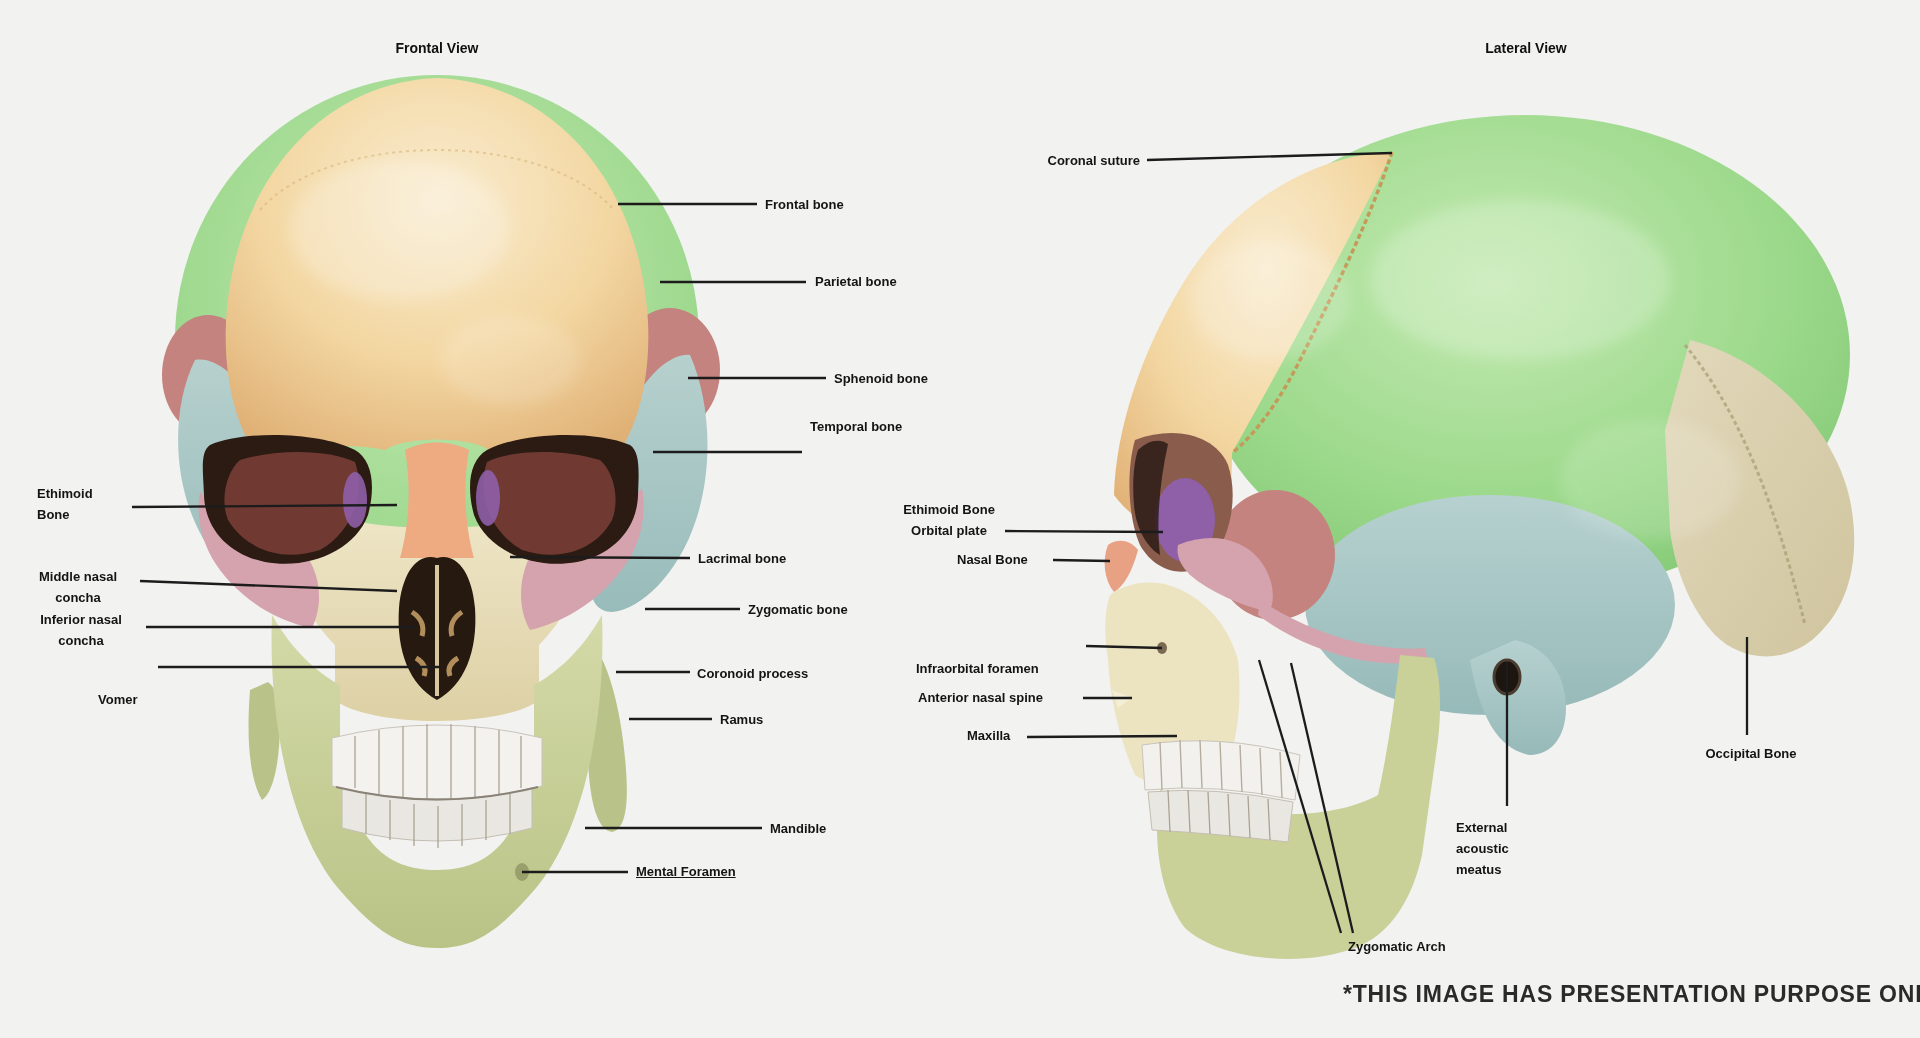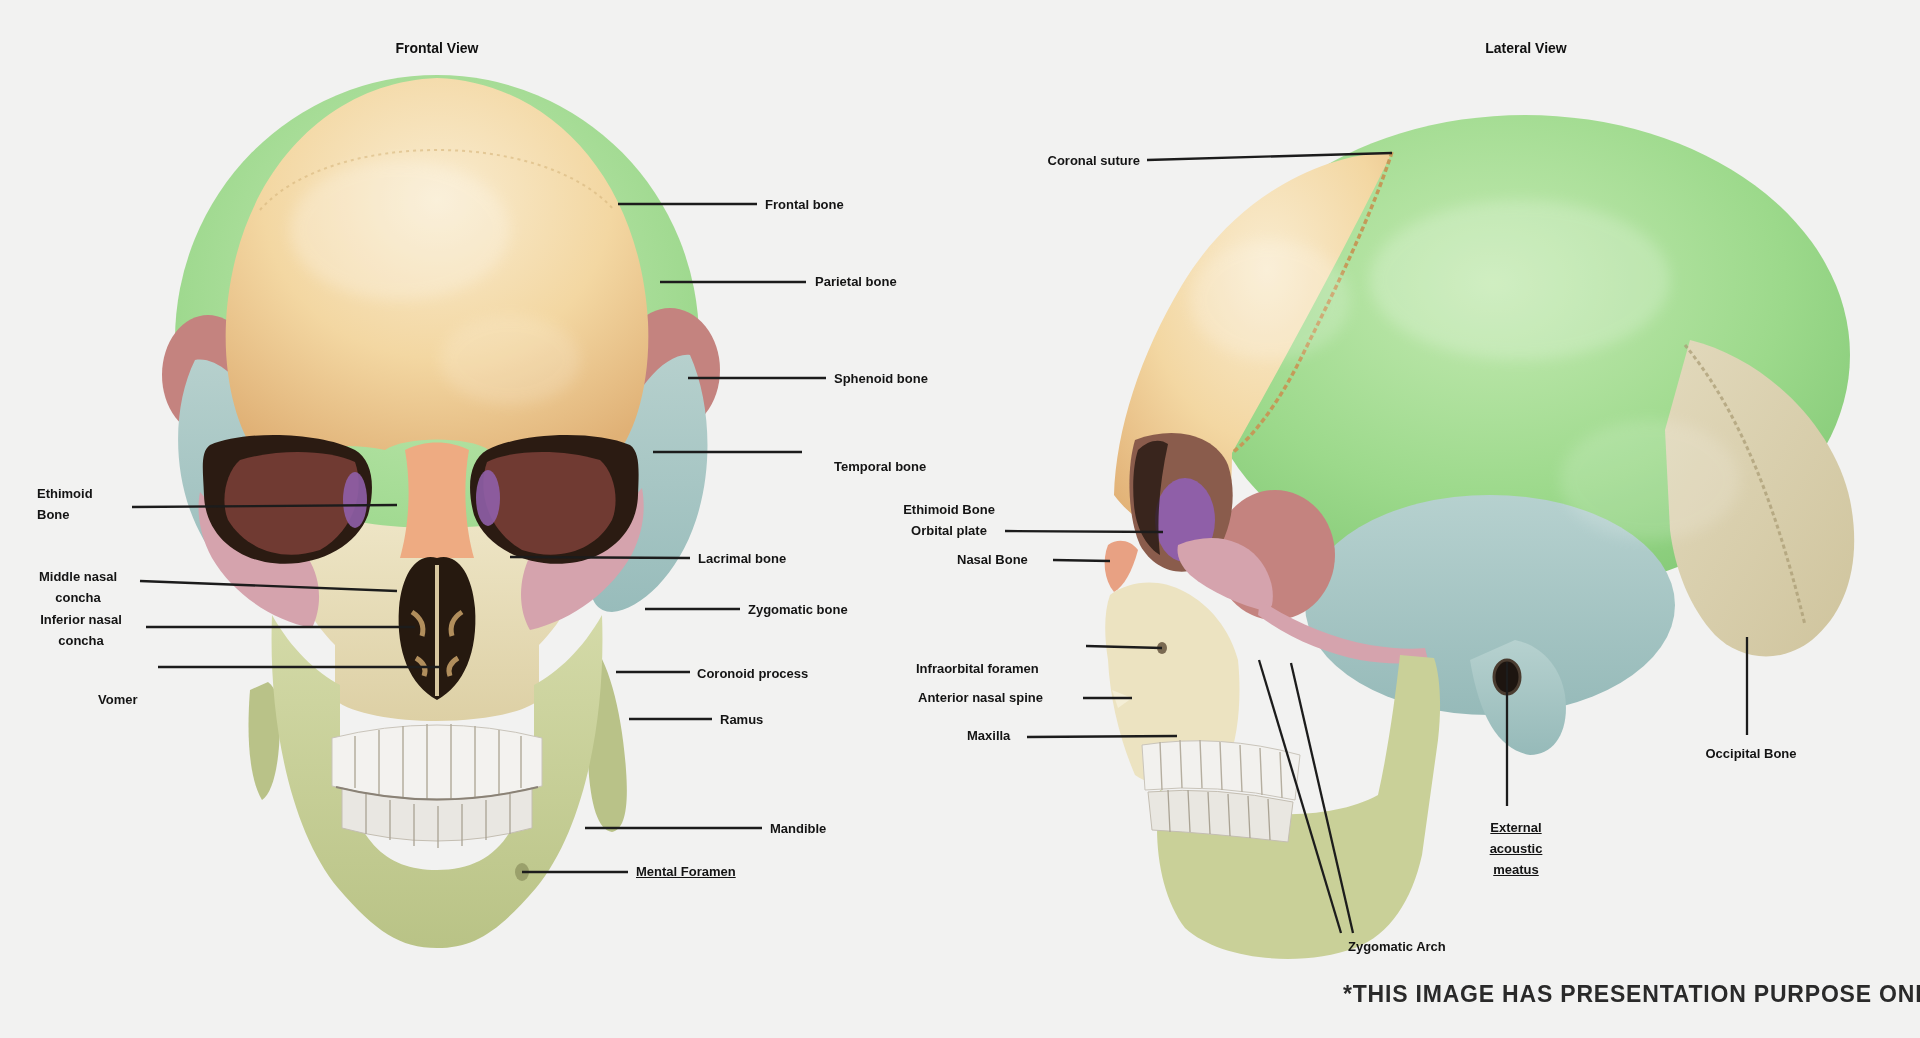--- a/index.html
+++ b/index.html
@@ -197,21 +197,21 @@
       <line x1="1747" y1="637" x2="1747" y2="735"></line>
       <line x1="1507" y1="662" x2="1507" y2="806"></line>
       <line x1="1341" y1="933" x2="1259" y2="660"></line>
       <line x1="1353" y1="933" x2="1291" y2="663"></line>
     </svg>
 
   <div class="footnote" style="left:1343px;top:981px">*THIS IMAGE HAS PRESENTATION PURPOSE ONLY</div>
 <div class="bone-label" style="top: 194px; left: 765px; text-align: left;">Frontal bone</div>
     <div class="bone-label" style="top: 271px; left: 815px; text-align: left;">Parietal bone</div>
     <div class="bone-label" style="top: 368px; left: 834px; text-align: left;">Sphenoid bone</div>
-    <div class="bone-label" style="top: 456px; left: 810px; text-align: left; margin-left: 24px;">Temporal bone</div>
+    <div class="bone-label" style="top: 416px; left: 810px; text-align: left;">Temporal bone</div>
     <div class="bone-label" style="top: 548px; left: 698px; text-align: right;">Lacrimal bone</div>
     <div class="bone-label" style="top: 599px; left: 748px; text-align: left;">Zygomatic bone</div>
     <div class="bone-label" style="top: 663px; left: 697px; text-align: left;">Coronoid process</div>
     <div class="bone-label" style="top: 709px; left: 720px; text-align: left;">Ramus</div>
     <div class="bone-label" style="top: 818px; left: 770px; text-align: left;">Mandible</div>
     <div class="bone-label" style="top: 861px; left: 636px; text-align: left; text-decoration: underline;">Mental Foramen</div>
     <div class="bone-label" style="top: 483px; left: 37px; text-align: left; width: 100px;">Ethimoid
 Bone</div>
     <div class="bone-label" style="top: 566px; left: 22px; text-align: center; width: 112px;">Middle nasal
 concha</div>
@@ -219,17 +219,17 @@
 concha</div>
     <div class="bone-label" style="top: 657px; left: 98px; text-align: left; margin-top: 32px;">Vomer</div>
     <div class="bone-label" style="top: 150px; right: 780px; text-align: right;">Coronal suture</div>
     <div class="bone-label" style="top: 499px; left: 884px; text-align: center; width: 130px;">Ethimoid Bone
 Orbital plate</div>
     <div class="bone-label" style="top: 549px; left: 957px; text-align: left;">Nasal Bone</div>
     <div class="bone-label" style="top: 634px; left: 916px; text-align: center; margin-top: 24px;">Infraorbital foramen</div>
     <div class="bone-label" style="top: 687px; left: 918px; text-align: left;">Anterior nasal spine</div>
     <div class="bone-label" style="top: 725px; left: 967px; text-align: left;">Maxilla</div>
     <div class="bone-label" style="top: 743px; left: 1686px; text-align: center; width: 130px;">Occipital Bone</div>
-    <div class="bone-label" style="top: 817px; left: 1456px; text-align: center; width: 120px; text-decoration: underline;">External
+    <div class="bone-label" style="top: 817px; left: 1456px; text-align: left; width: 120px;">External
 acoustic
 meatus</div>
     <div class="bone-label" style="top: 936px; left: 1348px; text-align: left;">Zygomatic Arch</div>
   </div>
 
 </body></html>

